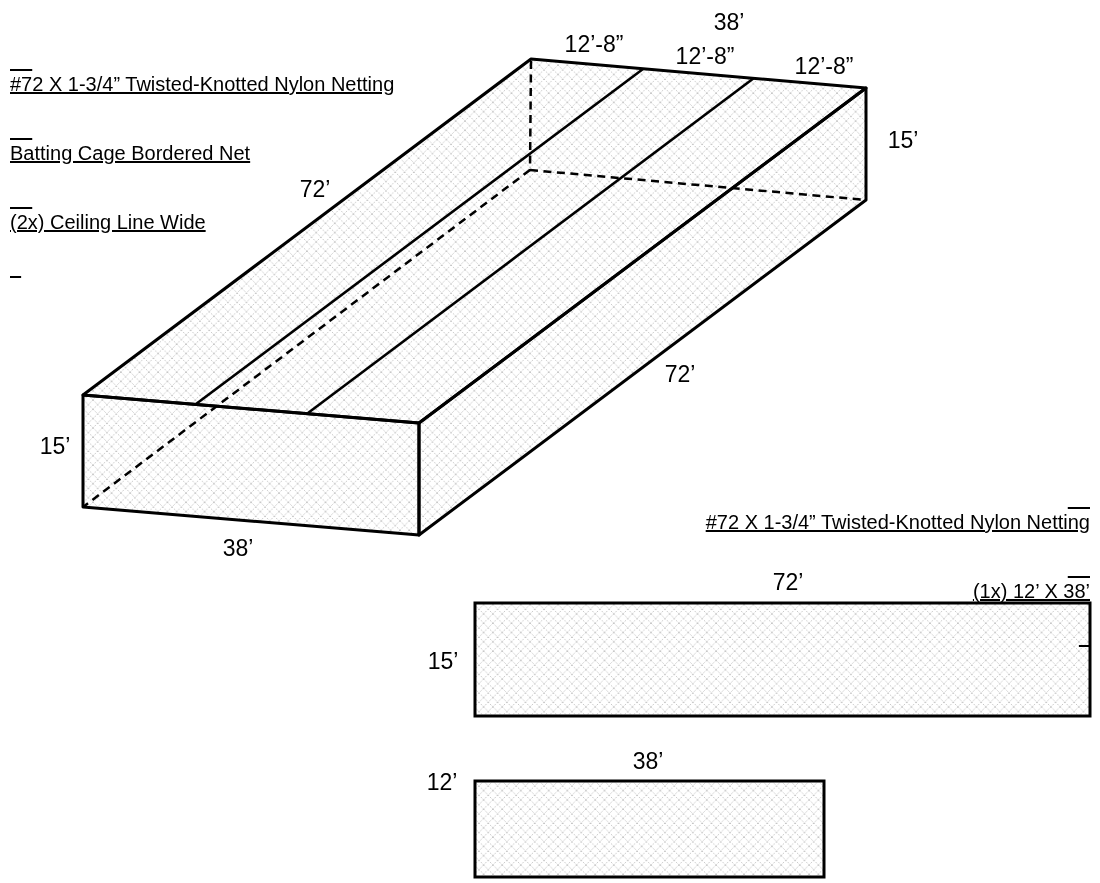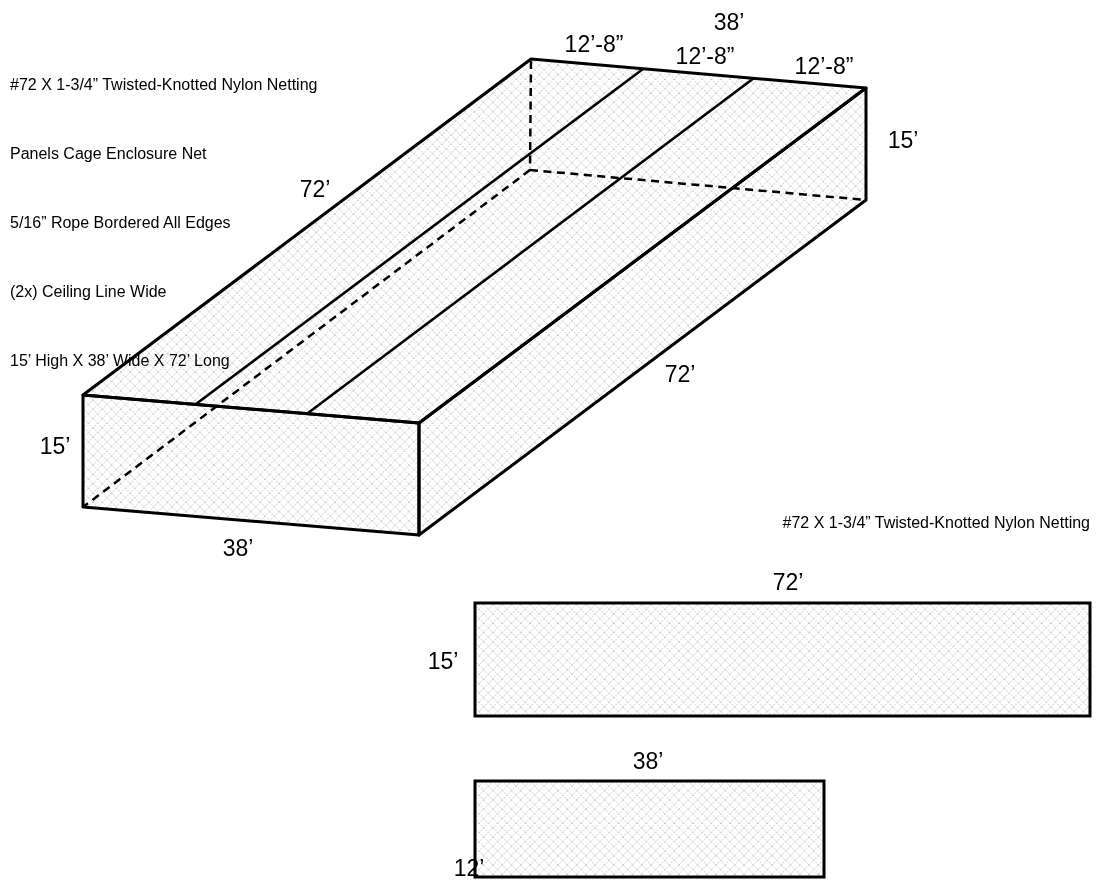--- a/index.html
+++ b/index.html
@@ -16,23 +16,24 @@
     color: #000;
     overflow: hidden;
   }
   .canvas svg {
     position: absolute;
     left: 0;
     top: 0;
   }
   .spec {
     position: absolute;
-    font-size: 16px;
+    font-size: 20px;
     line-height: 23px;
     white-space: pre;
+    text-decoration: underline;
   }
   .spec span { display: block; }
   .spec.right { text-align: right; }
   .dim {
     position: absolute;
     font-size: 23px;
     line-height: 23px;
     white-space: pre;
     transform: translate(-50%, -50%);
   }
@@ -61,38 +62,37 @@
       <path d="M643 69 L196 404" fill="none" stroke="#000" stroke-width="2.6"></path>
       <path d="M754 78 L308 413" fill="none" stroke="#000" stroke-width="2.6"></path>
     </g>
 
     <rect x="475" y="603" width="615" height="113" fill="url(#net)" stroke="#000" stroke-width="3"></rect>
     <rect x="475" y="781" width="349" height="96" fill="url(#net)" stroke="#000" stroke-width="3"></rect>
   </svg>
 
   <div class="spec" style="left:10px; top:27px;">
     <span>#72 X 1-3/4” Twisted-Knotted Nylon Netting</span>
-    <span>Panels Cage Enclosure Net</span>
-    <span>5/16” Rope Bordered All Edges</span>
+    <span>Batting Cage Bordered Net</span>
     <span>(2x) Ceiling Line Wide</span>
-    <span>15’ High X 38’ Wide X 72’ Long</span>
   </div>
 
   <div class="spec right" style="right:10px; top:465px;">
     <span>#72 X 1-3/4” Twisted-Knotted Nylon Netting</span>
+    <span>(1x) 12’ X 38’</span>
   </div>
 
   <span class="dim" style="left:729px; top:22px;">38’</span>
   <span class="dim" style="left:594px; top:44px;">12’-8”</span>
   <span class="dim" style="left:705px; top:56px;">12’-8”</span>
   <span class="dim" style="left:824px; top:66px;">12’-8”</span>
   <span class="dim" style="left:903px; top:140px;">15’</span>
   <span class="dim" style="left:315px; top:189px;">72’</span>
   <span class="dim" style="left:680px; top:374px;">72’</span>
   <span class="dim" style="left:55px; top:446px;">15’</span>
   <span class="dim" style="left:238px; top:548px;">38’</span>
 
   <span class="dim" style="left:788px; top:582px;">72’</span>
   <span class="dim" style="left:443px; top:661px;">15’</span>
   <span class="dim" style="left:648px; top:761px;">38’</span>
-  <span class="dim" style="left:442px; top:868px;margin-left:27px;">12’</span>
+  <span class="dim" style="left:442px; top:782px;">12’</span>
 
 </div>
 
 </body></html>

